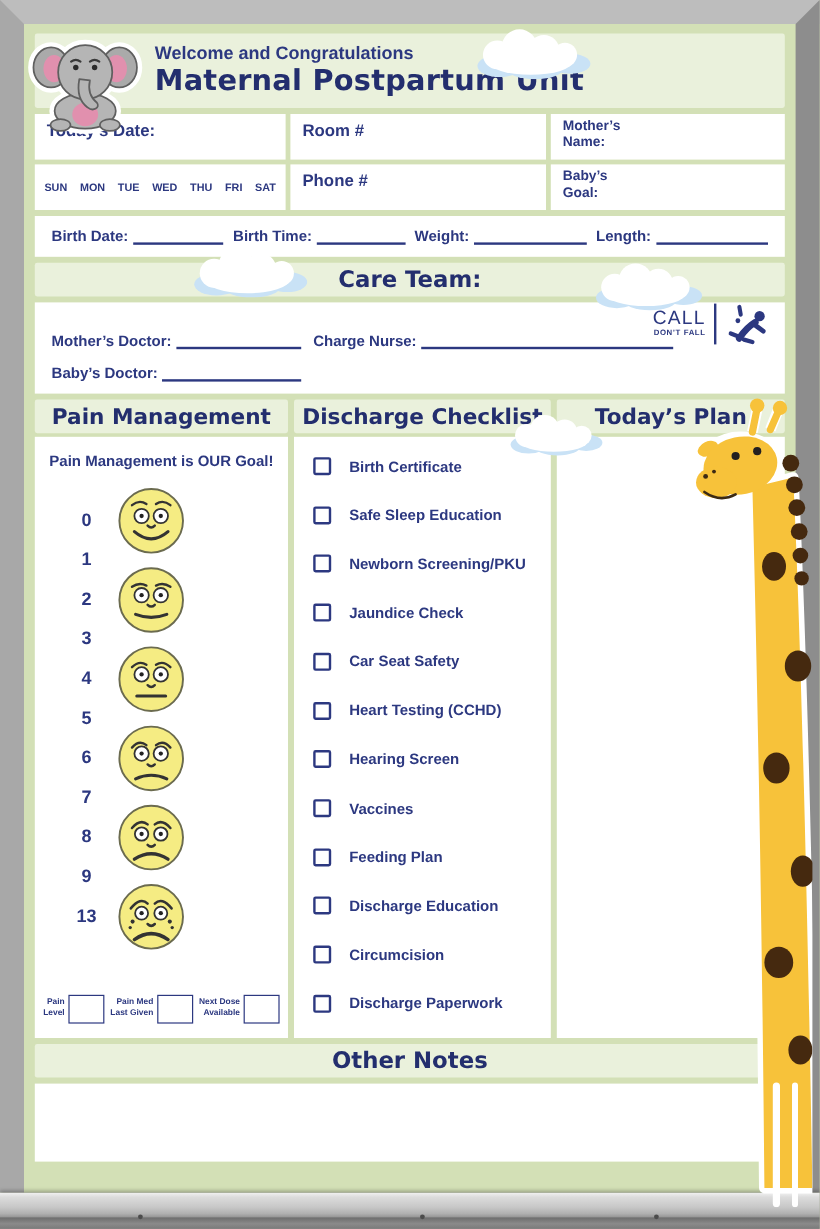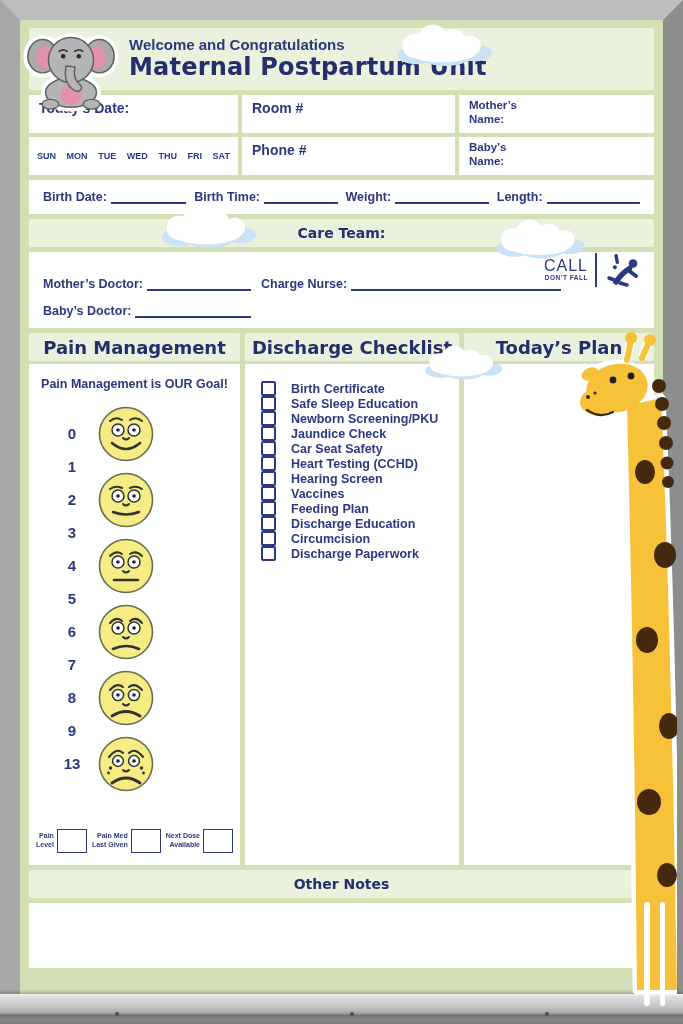--- a/index.html
+++ b/index.html
@@ -49,21 +49,21 @@
   .days span{ font-size:9px; font-weight:bold; color:var(--navy); }
 
   
   .birth{ height:34px; background:#fff; display:flex; align-items:center; gap:8px; padding:0 14px; }
   .fld{ display:flex; align-items:flex-end; flex:1; }
   .fld .lbl{ font-size:12.5px; font-weight:bold; color:var(--navy); white-space:nowrap; }
   .wline{ flex:1; border-bottom:2px solid var(--navy); height:13px; margin-left:4px; }
 
   
   .band{ height:28px; background:var(--band); border-radius:2px; display:flex; align-items:center; justify-content:center; }
-  .band .playful{ font-size:14px; }
+  .band .playful{ font-size:19px; }
   .care-body{ height:76px; background:#fff; position:relative; padding:12px 14px 10px 14px;
               display:grid; grid-template-columns:208px 300px; grid-auto-rows:1fr; column-gap:10px; }
 
   
   .cdf{ position:absolute; right:14px; top:0; display:flex; align-items:center; gap:7px; }
   .cdf-text{ text-align:right; color:var(--navy); }
   .cdf-l1{ font-size:16px; letter-spacing:1px; line-height:.9; font-weight:normal; }
   .cdf-l2{ font-size:6.5px; font-weight:bold; letter-spacing:.5px; }
   .cdf-bar{ width:2px; height:34px; background:var(--navy); }
 
@@ -77,21 +77,21 @@
   
   .goal{ text-align:center; padding-top:13px; font-size:12.5px; font-weight:bold; color:var(--navy); }
   .scale-num{ position:absolute; left:30px; width:26px; text-align:center; font-size:15px; font-weight:bold; color:var(--navy); height:20px; line-height:20px; }
   .face{ position:absolute; left:68px; width:58px; height:58px; }
   .pain-footer{ position:absolute; left:7px; right:7px; bottom:12px; display:flex; justify-content:space-between; align-items:center; }
   .pf-group{ display:flex; align-items:center; }
   .pf-label{ font-size:7px; font-weight:bold; color:var(--navy); text-align:right; white-space:pre-line; line-height:1.25; }
   .pf-box{ width:30px; height:24px; border:1.5px solid var(--navy); background:#fff; margin-left:3px; }
 
   
-  .check-list{ position:absolute; inset:0; display:flex; flex-direction:column; justify-content:flex-start; padding:17px 6px 21px 16px; }
+  .check-list{ position:absolute; inset:0; display:flex; flex-direction:column; justify-content:space-between; padding:17px 6px 21px 16px; }
   .check-item{ display:flex; align-items:center; gap:15px; }
   .checkbox{ width:15px; height:15px; border:2px solid var(--navy); border-radius:2px; background:#fff; flex:none; }
   .check-label{ font-size:12.5px; font-weight:bold; color:var(--navy); }
 
   
   .notes-area{ flex:1; background:#fff; }
 
   
   .deco{ position:absolute; z-index:5; }
   .elephant{ left:2px; top:0px; width:98px; height:92px; }
@@ -124,21 +124,21 @@
         <span>SUN</span>
         <span>MON</span>
         <span>TUE</span>
         <span>WED</span>
         <span>THU</span>
         <span>FRI</span>
         <span>SAT</span>
       </div>
       <div class="cell"><span>Phone #</span></div>
       <div class="cell two-line"><span style="white-space:pre-line;">Baby’s
-Name:</span></div>
+Goal:</span></div>
     </div>
 
     <div class="birth">
       <div class="fld">
           <span class="lbl">Birth Date:</span>
           <span class="wline"></span>
         </div>
       <div class="fld">
           <span class="lbl">Birth Time:</span>
           <span class="wline"></span>

